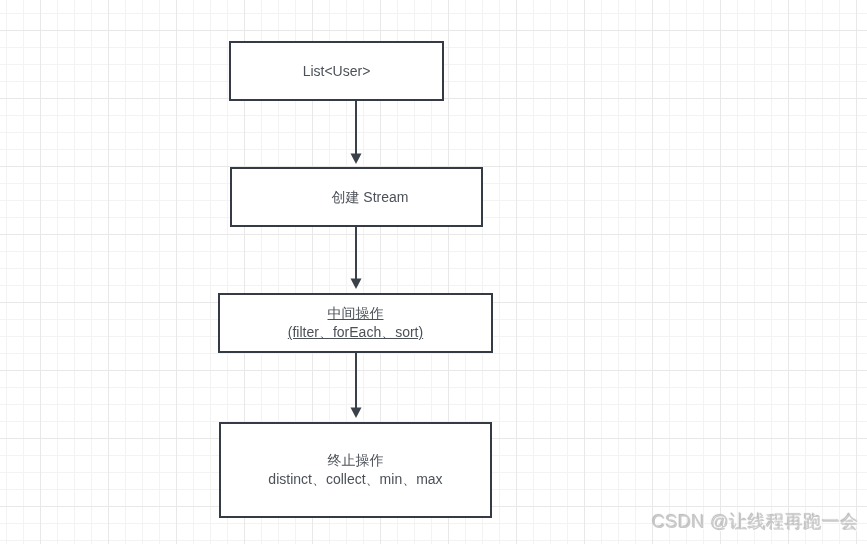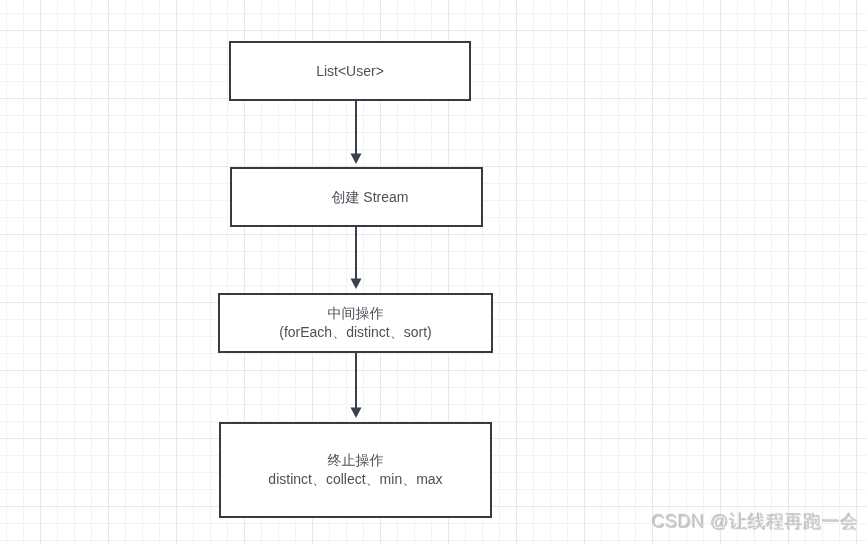--- a/index.html
+++ b/index.html
@@ -26,23 +26,23 @@
     color: #4c5158;
     font-size: 14px;
     line-height: 19px;
     display: flex;
     flex-direction: column;
     align-items: center;
     justify-content: center;
     text-align: center;
     white-space: nowrap;
   }
-  #node-list-user      { left: 229px; top: 41px;  width: 242px; height: 60px; }
+  #node-list-user      { left: 229px; top: 41px;  width: 215px; height: 60px; }
   #node-create-stream  { left: 230px; top: 167px; width: 253px; height: 60px; padding-left: 27px; }
-  #node-intermediate   { left: 218px; top: 293px; width: 275px; height: 60px; }
+  #node-intermediate   { left: 218px; top: 293px; width: 275px; height: 60px; text-decoration: underline; }
   #node-terminal       { left: 219px; top: 422px; width: 273px; height: 96px; }
   .edges {
     position: absolute;
     left: 0; top: 0;
     width: 867px; height: 544px;
     pointer-events: none;
   }
   .watermark {
     position: absolute;
     right: 8px;
@@ -78,21 +78,21 @@
   <div class="node" id="node-list-user">
     <span>List&lt;User&gt;</span>
   </div>
 
   <div class="node" id="node-create-stream">
     <span>创建 Stream</span>
   </div>
 
   <div class="node" id="node-intermediate">
     <span>中间操作</span>
-    <span>(forEach、distinct、sort)</span>
+    <span>(filter、forEach、sort)</span>
   </div>
 
   <div class="node" id="node-terminal">
     <span>终止操作</span>
     <span>distinct、collect、min、max</span>
   </div>
 
   <div class="watermark">CSDN @让线程再跑一会</div>
 
 </div>

